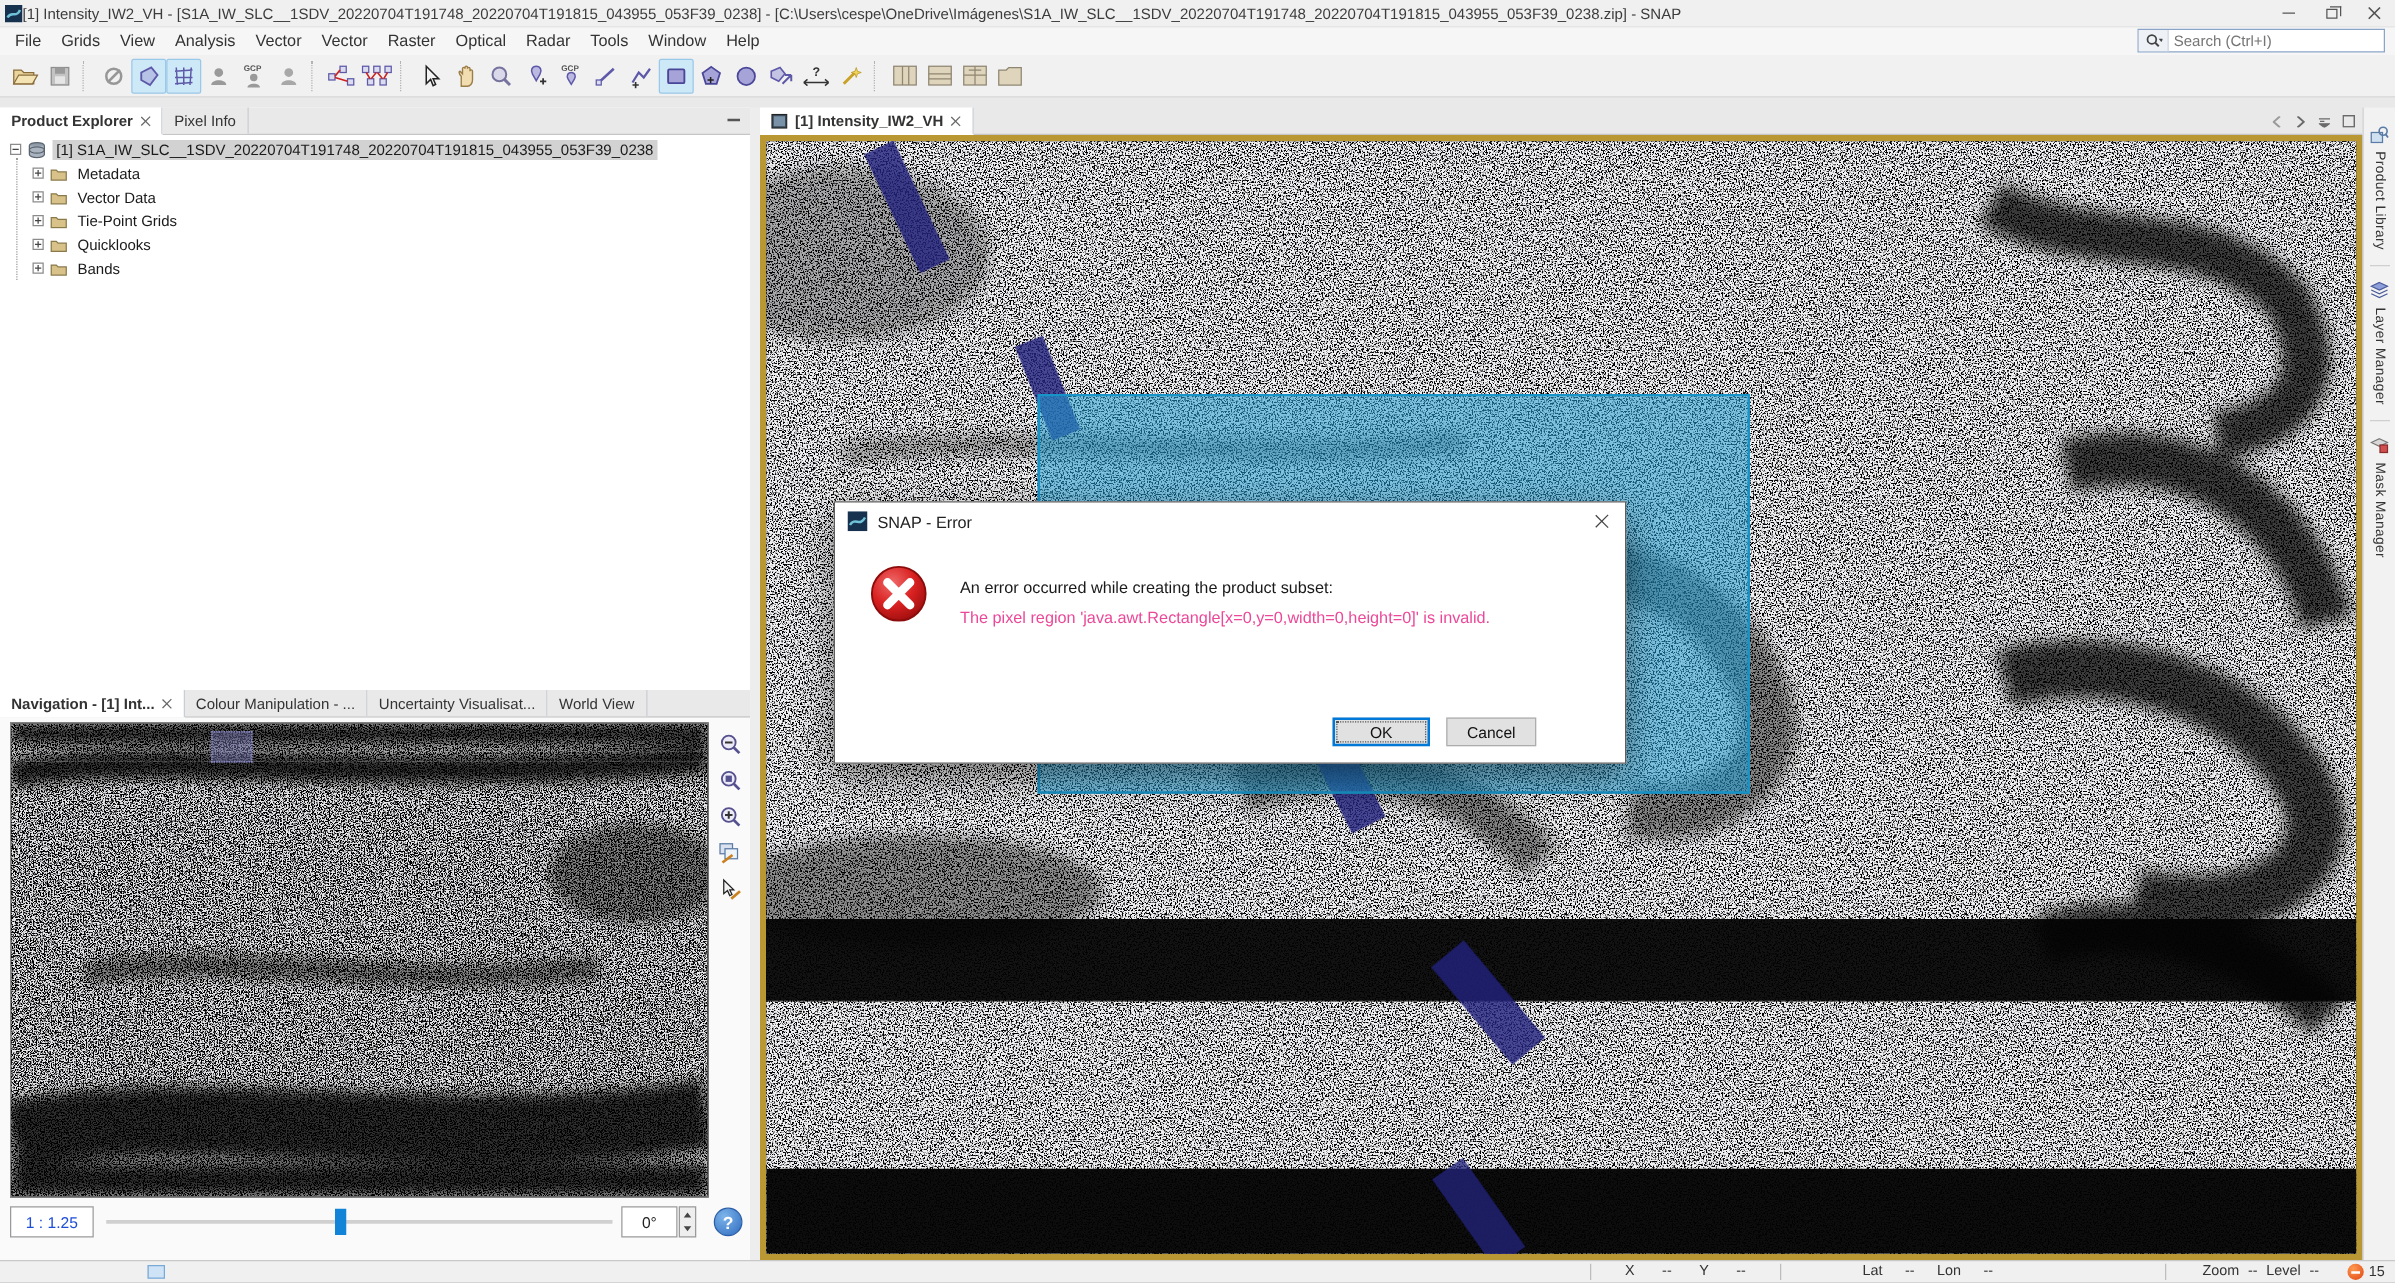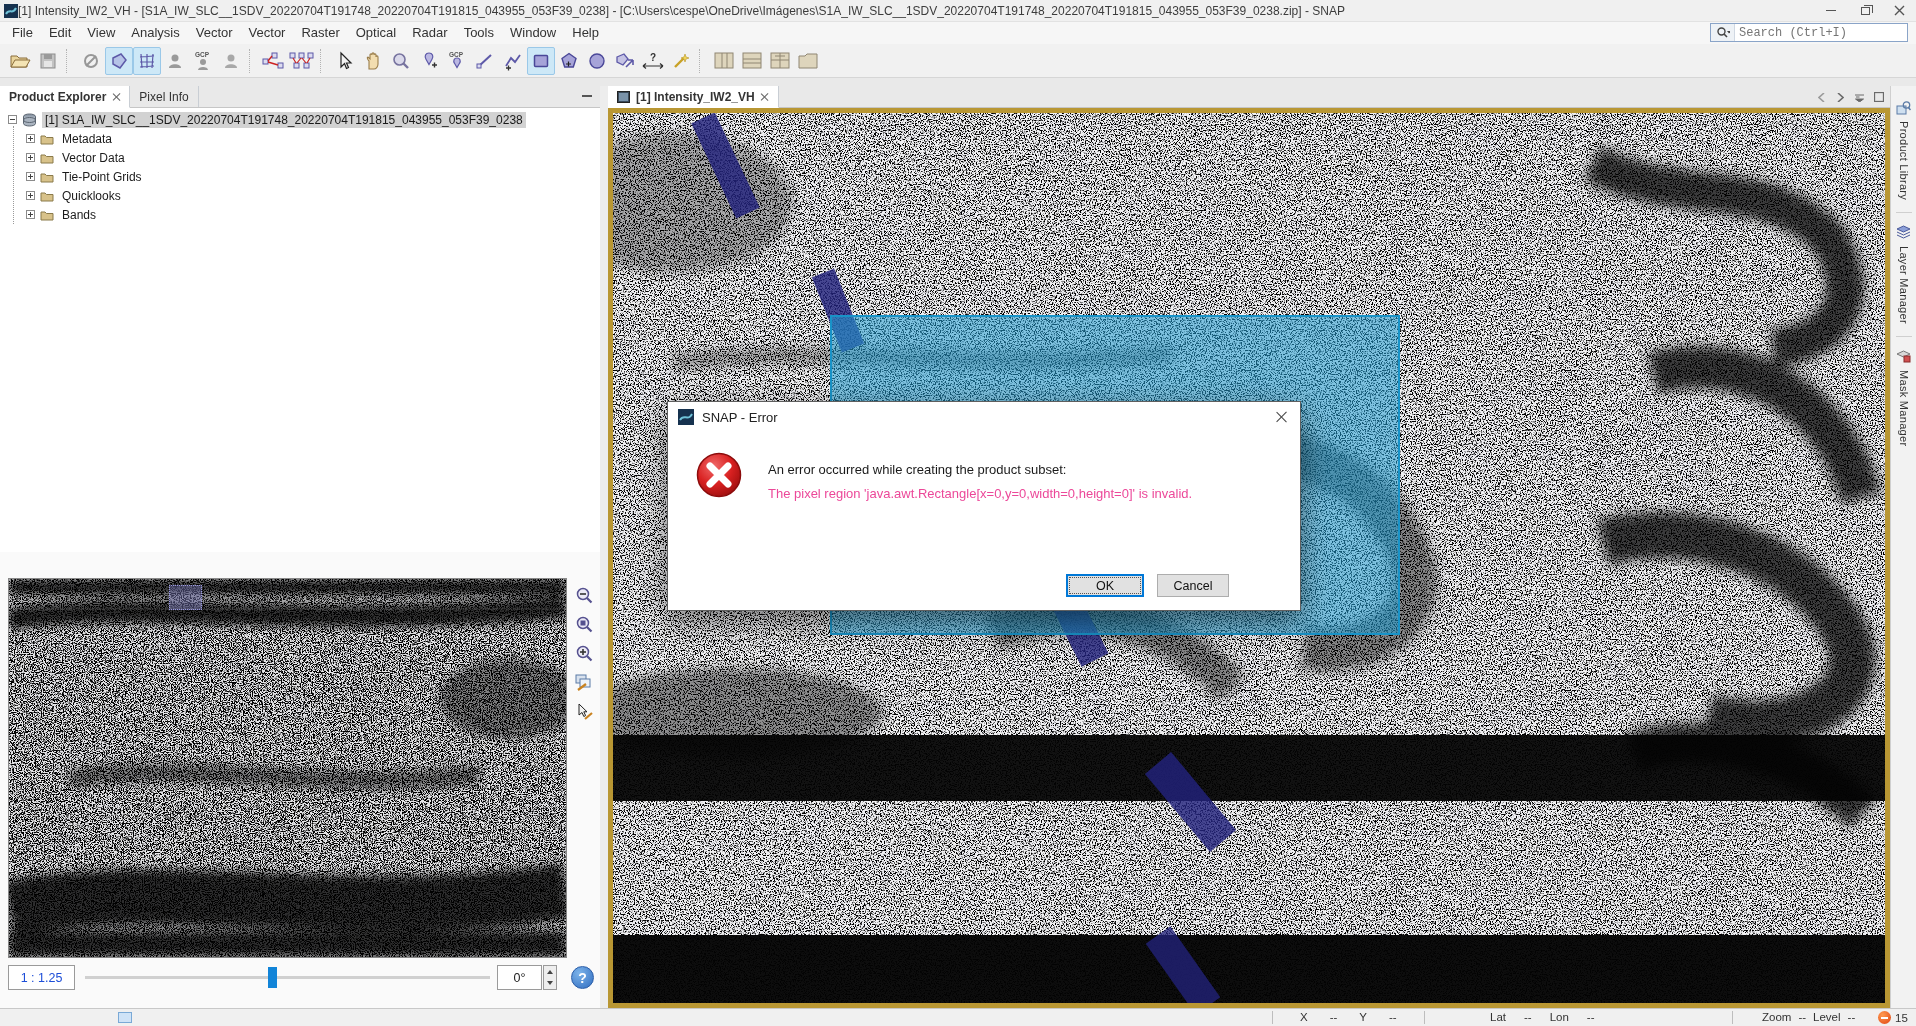--- a/index.html
+++ b/index.html
@@ -14,21 +14,21 @@
   #titlebar .ttext{font-size:12px;color:#3c3c3c;white-space:nowrap;overflow:hidden;margin-left:0;flex:1}
   .winbtn{width:34px;height:22px;display:flex;align-items:center;justify-content:center}
   .glyph-min{width:10px;height:1px;background:#555}
   .glyph-restore{width:9px;height:8px;border:1px solid #555;position:relative;background:#f0f0f0}
   .glyph-restore:before{content:"";position:absolute;left:2px;top:-3px;width:8px;height:7px;border:1px solid #555;border-bottom:none;border-left:none}
 
   
   #menubar{position:absolute;left:0;top:22px;width:1916px;height:22px;background:#f6f6f6;display:flex;align-items:center;padding-left:4px}
   .menu-item{padding:0 8px;line-height:22px;font-size:13px;color:#333}
   #searchbox{position:absolute;right:8px;top:1px;width:198px;height:19px;border:1px solid #8aa4c8;background:#fff;display:flex;align-items:center}
-  #searchbox input{border:none;outline:none;flex:1;font-family:Liberation Mono, monospace;font-size:12px;color:#555;padding-left:4px;background:transparent}
+  #searchbox input{border:none;outline:none;flex:1;font-family:Liberation Sans, sans-serif;font-size:12px;color:#555;padding-left:4px;background:transparent}
   #search-icon-wrap{width:24px;height:17px;background:#eef2f6;display:flex;align-items:center;justify-content:center;border-right:1px solid #d0d8e2}
 
   
   #toolbar{position:absolute;left:0;top:44px;width:1916px;height:34px;background:#f1f1f1;
     border-bottom:1px solid #d6d6d6;display:flex;align-items:center;padding-left:6px}
   .tbtn{width:28px;height:28px;display:flex;align-items:center;justify-content:center;border:1px solid transparent;border-radius:2px;flex:0 0 auto}
   .tbtn.active{background:#cde8f7;border-color:#9ac8e8}
   .tsep{width:7px;height:24px;border-left:1px dotted #b3b3b3;margin:0 4px;flex:0 0 auto}
   .gcptext{font-size:6.5px;font-weight:bold;fill:#555}
 
@@ -129,21 +129,21 @@
       </div>
     <div class="winbtn">
         <svg width="11" height="11">
           <path d="M1,1 L10,10 M10,1 L1,10" stroke="#555" stroke-width="1.4"></path>
         </svg>
       </div>
   </div>
 
   <div id="menubar">
     <span class="menu-item">File</span>
-    <span class="menu-item">Edit</span>
+    <span class="menu-item">Grids</span>
     <span class="menu-item">View</span>
     <span class="menu-item">Analysis</span>
     <span class="menu-item">Vector</span>
     <span class="menu-item">Vector</span>
     <span class="menu-item">Raster</span>
     <span class="menu-item">Optical</span>
     <span class="menu-item">Radar</span>
     <span class="menu-item">Tools</span>
     <span class="menu-item">Window</span>
     <span class="menu-item">Help</span>
@@ -386,20 +386,35 @@
     <div class="trow" style="left:26px;top:119px">
       <span class="texp plus"></span>
       <svg width="14" height="12">
           <path d="M1,3 L5,3 L6.5,4.5 L13,4.5 L13,11 L1,11 Z" fill="#d8c28a" stroke="#8a7a4a"></path>
         </svg>
       <span class="tlabel">Bands</span>
     </div>
   </div>
 
   <div id="nav-panel">
+    <div class="tabrow">
+      <div class="tab active">
+        <span>Navigation - [1] Int...</span>
+        <span class="closex"></span>
+      </div>
+      <div class="tab">
+          <span>Colour Manipulation - ...</span>
+        </div>
+      <div class="tab">
+          <span>Uncertainty Visualisat...</span>
+        </div>
+      <div class="tab">
+          <span>World View</span>
+        </div>
+    </div>
 
     <div id="nav-thumb">
       <svg class="fill" width="557" height="378" preserveAspectRatio="none">
         <defs>
           <filter id="sp2" x="0" y="0" width="100%" height="100%">
             <feTurbulence type="fractalNoise" baseFrequency="0.9" numOctaves="2" seed="11" stitchTiles="stitch"></feTurbulence>
             <feColorMatrix type="matrix" values="0 0 0 0 0.78  0 0 0 0 0.78  0 0 0 0 0.80  4 4 4 0 -5.4"></feColorMatrix>
           </filter>
           <filter id="blur2">
               <feGaussianBlur stdDeviation="5"></feGaussianBlur>

